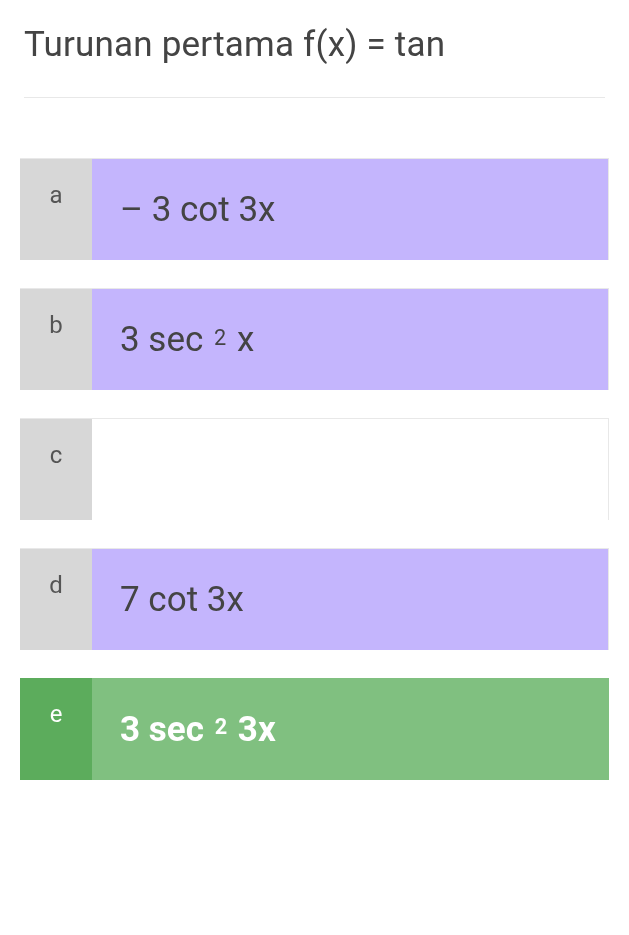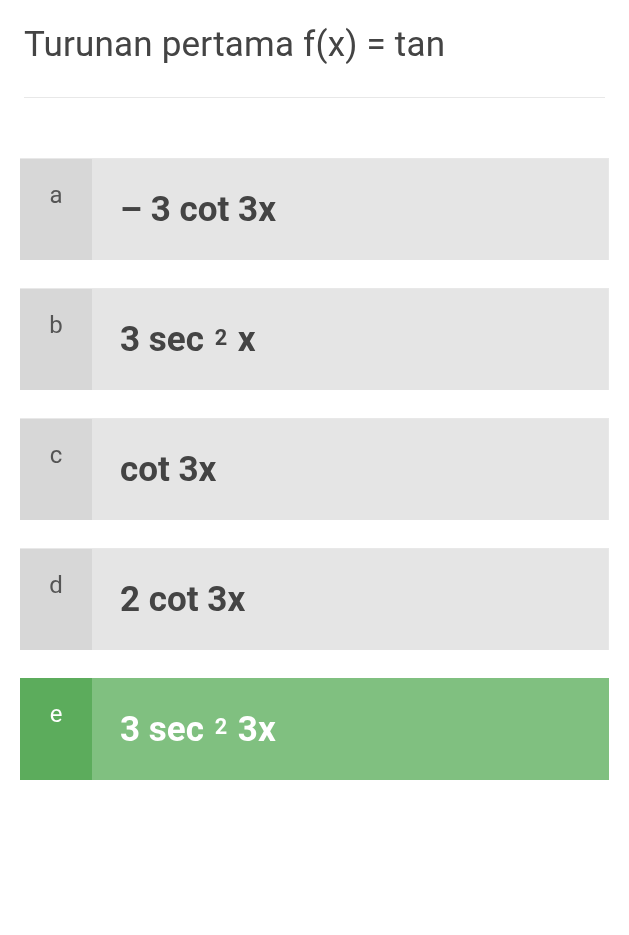--- a/index.html
+++ b/index.html
@@ -44,27 +44,27 @@
       display: flex;
       align-items: flex-start;
       justify-content: center;
       padding-top: 22px;
       font-size: 24px;
       color: #555;
       flex-shrink: 0;
     }
     .option-content {
       flex: 1;
-      background: #e5e5e5;
+      background: #c4b5fd;
       display: flex;
       align-items: center;
       padding: 24px 28px;
       font-size: 35px;
       color: #444;
-      font-weight: 700;
+      font-weight: 400;
     }
     .option.selected {
       border-top: none;
       border-right: none;
     }
     .option.selected .option-label {
       background: #5cac5c;
       color: #ffffff;
     }
     .option.selected .option-content {
@@ -109,29 +109,26 @@
       <span>3 sec</span>
         <span class="math-space"></span>
         <span class="sup">2</span>
         <span class="math-space"></span>
         <span>x</span>
     </div>
   </div>
 
   <div class="option">
     <div class="option-label">c</div>
-    <div class="option-content">
-      <span>cot 3x</span>
-    </div>
   </div>
 
   <div class="option">
     <div class="option-label">d</div>
     <div class="option-content">
-      <span>2 cot 3x</span>
+      <span>7 cot 3x</span>
     </div>
   </div>
 
   <div class="option selected">
     <div class="option-label">e</div>
     <div class="option-content">
       <span>3 sec</span>
         <span class="math-space"></span>
         <span class="sup">2</span>
         <span class="math-space"></span>

